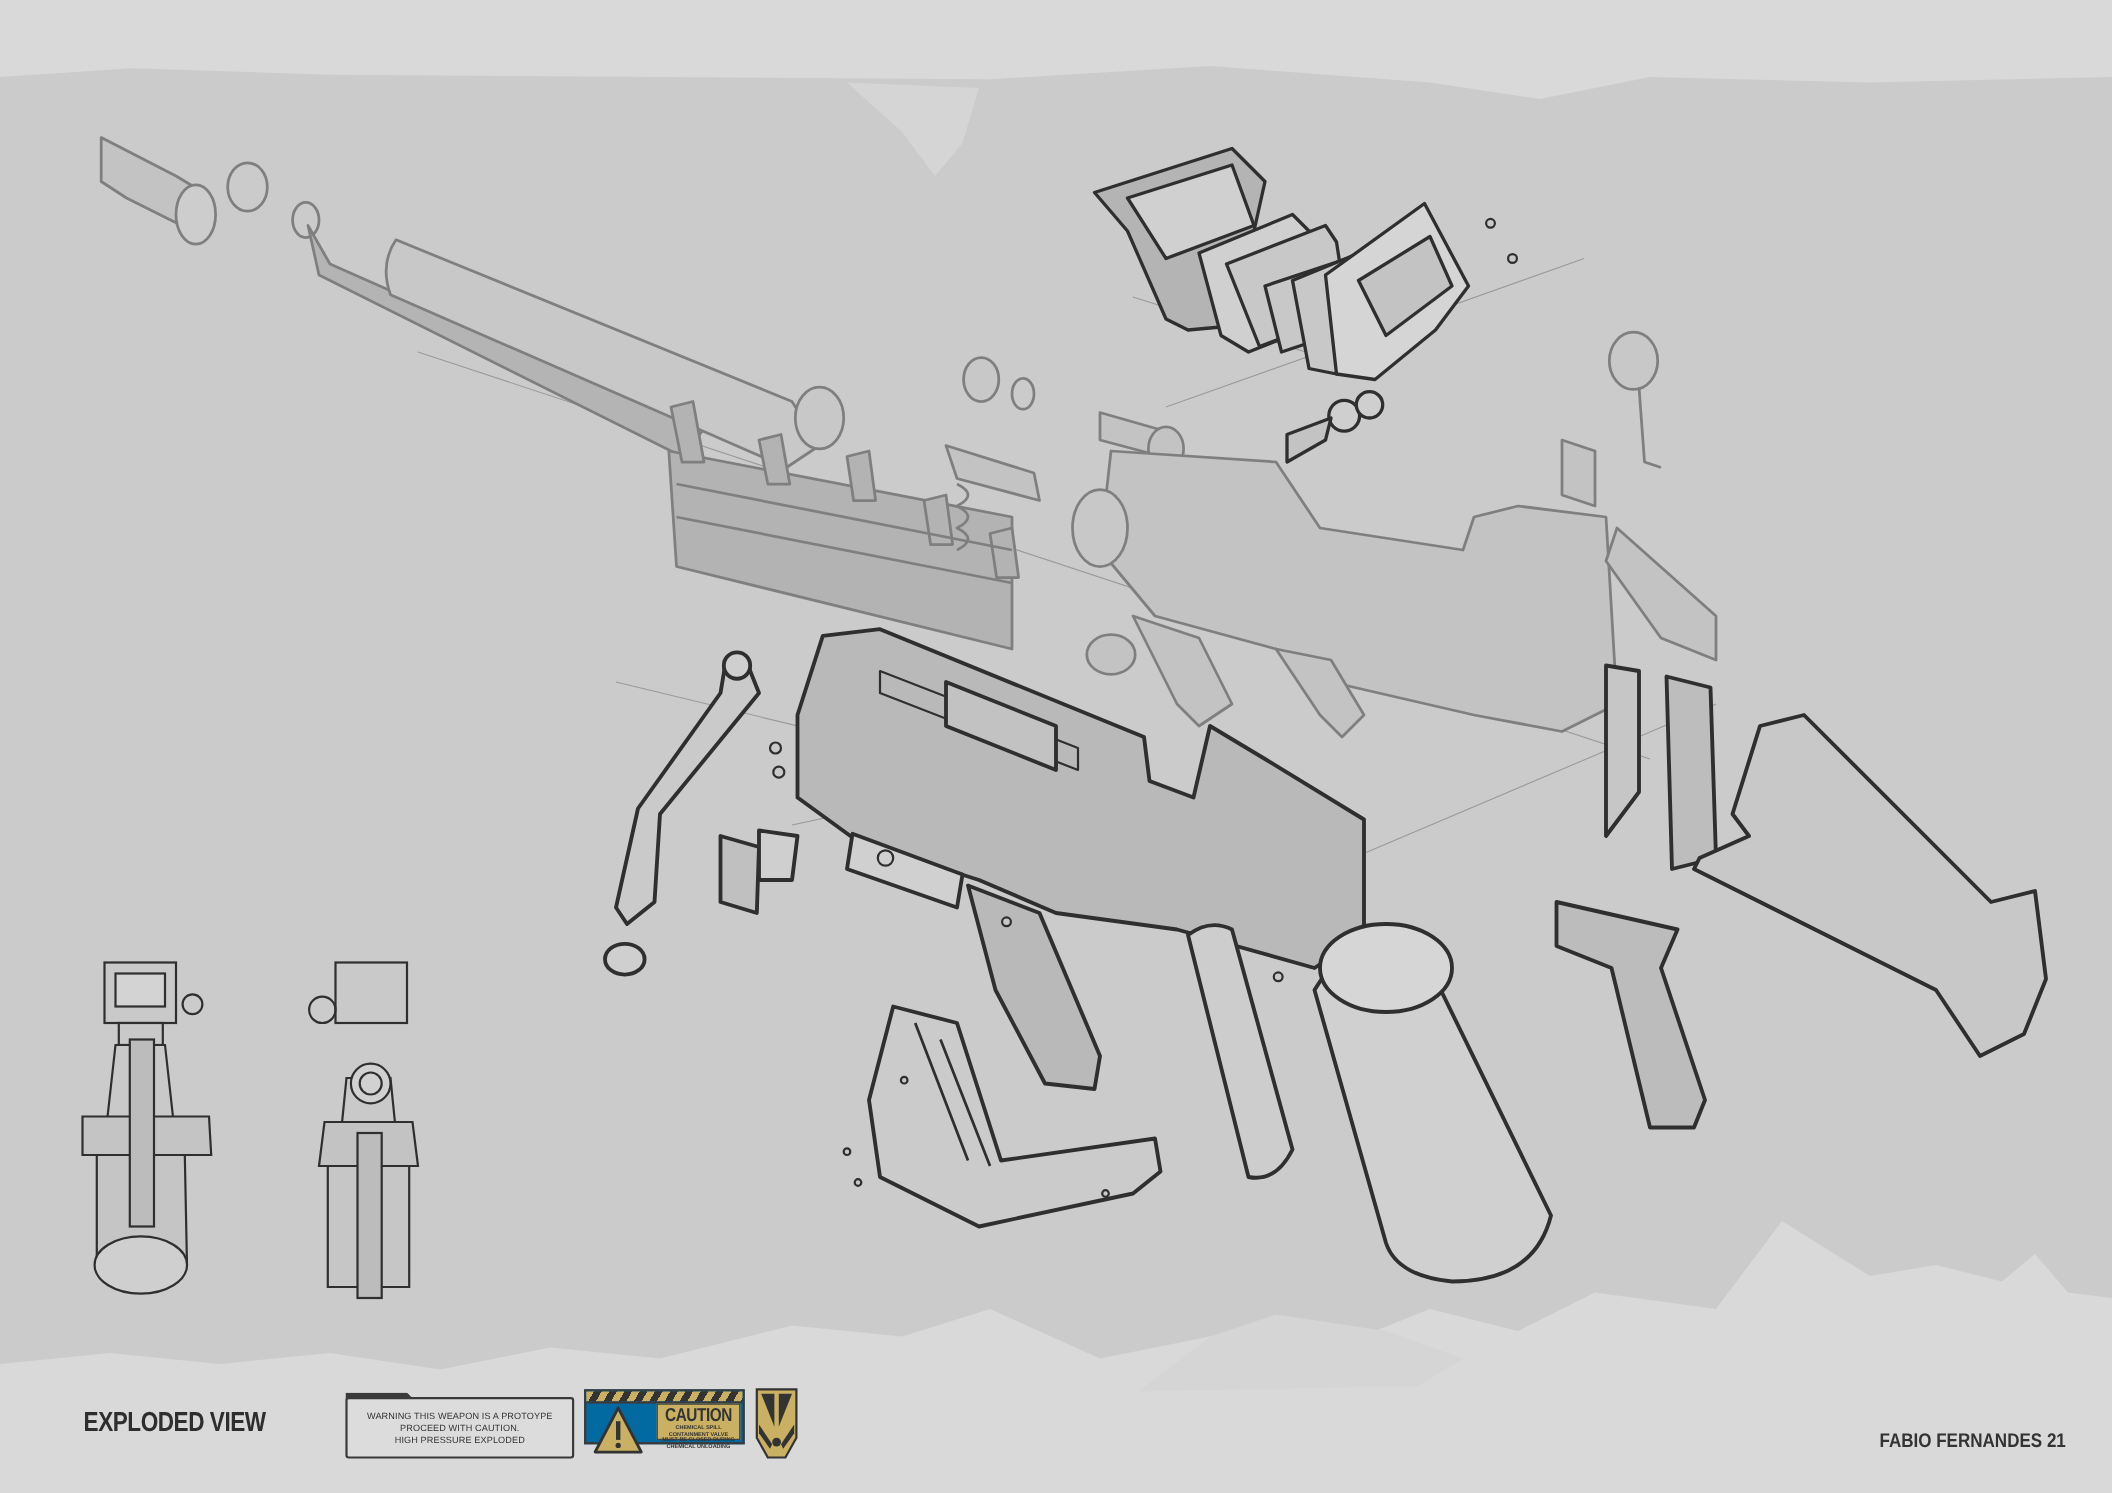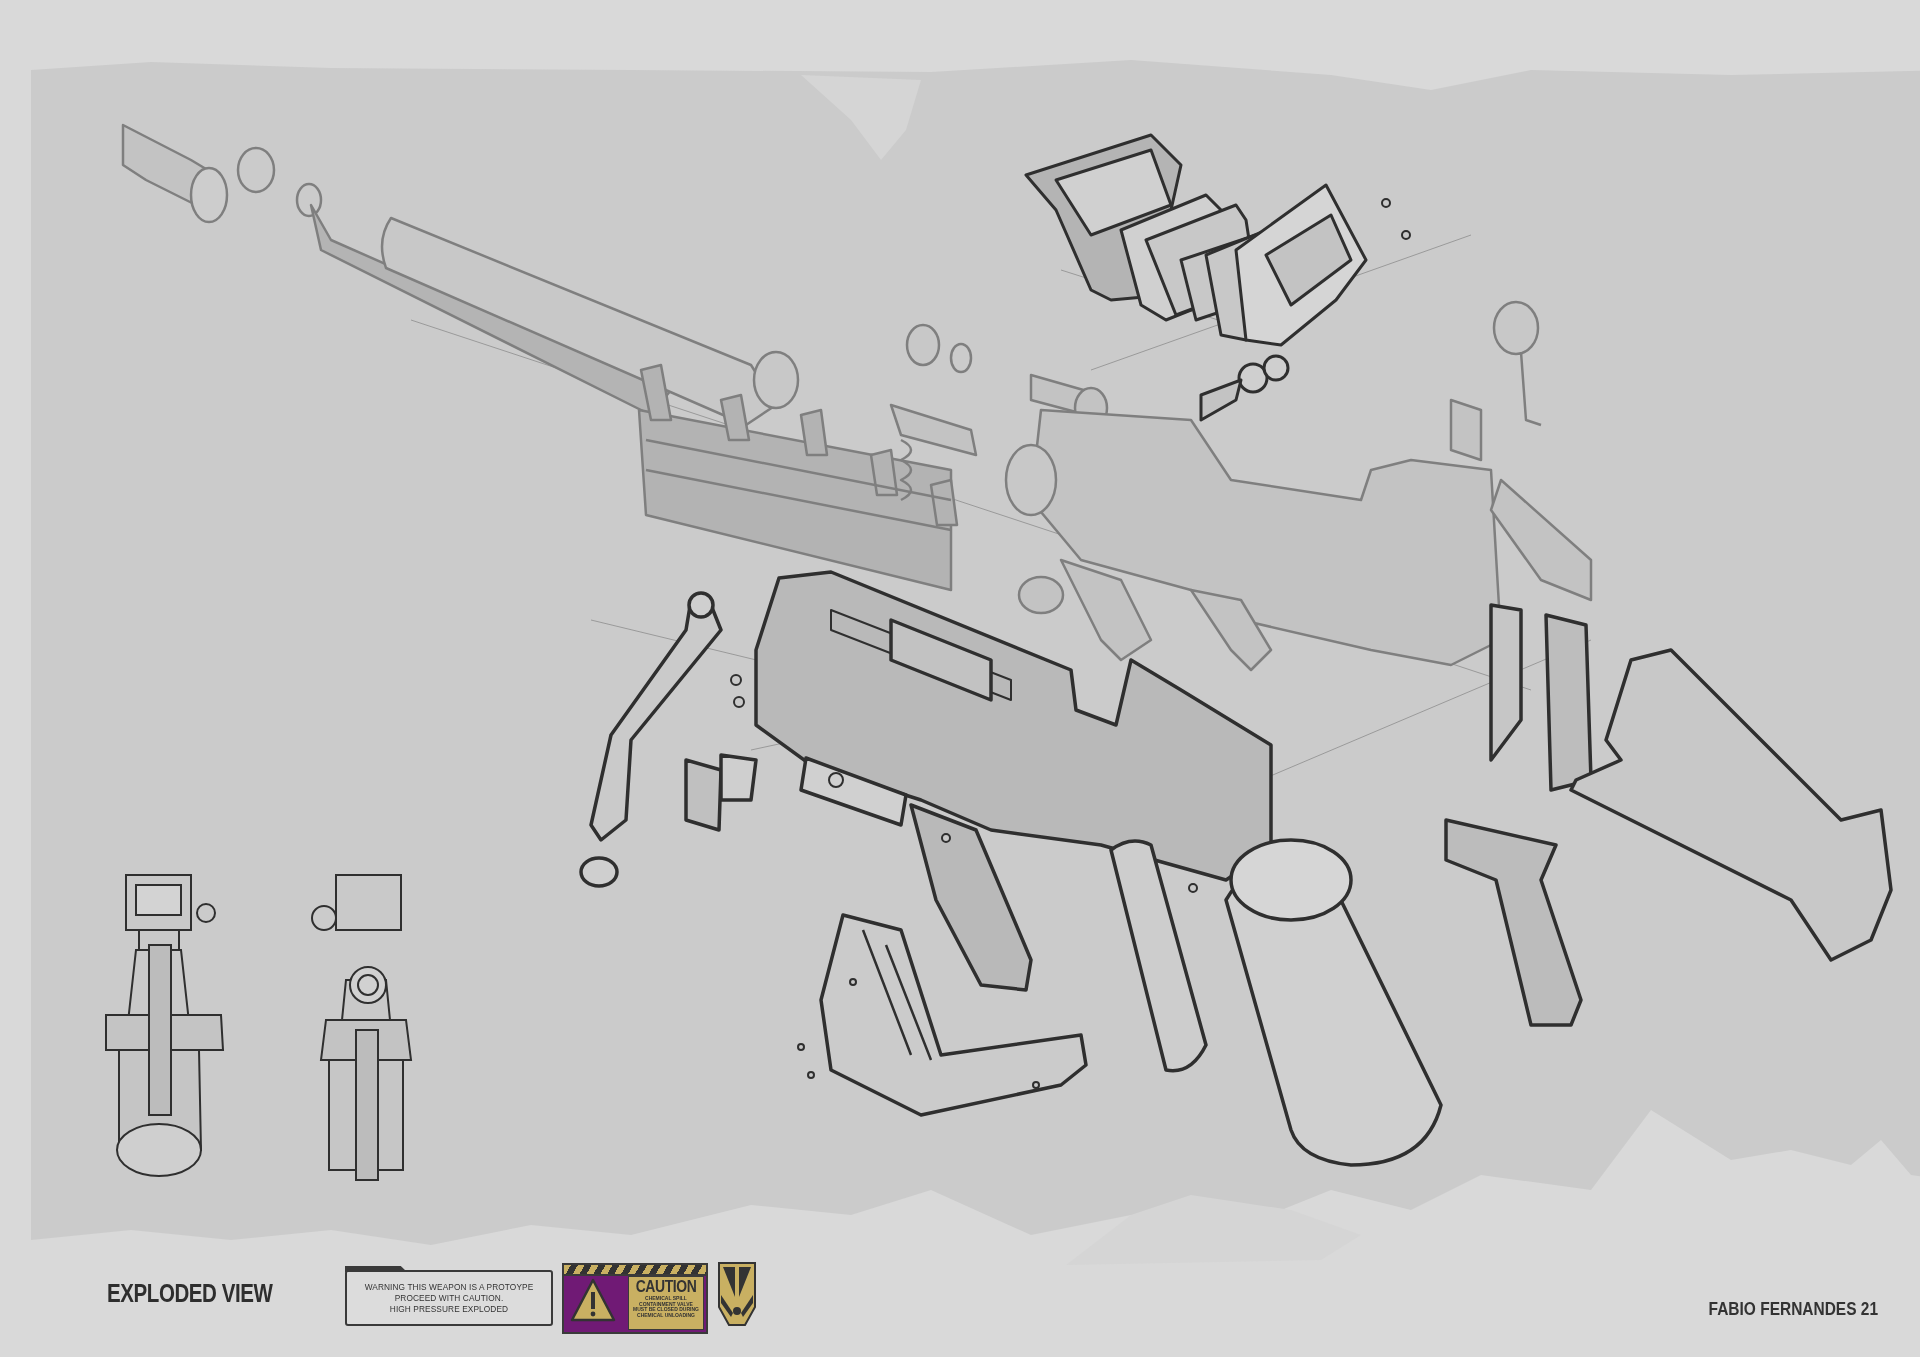--- a/index.html
+++ b/index.html
@@ -2,21 +2,21 @@
 <html><head>
 <meta charset="utf-8">
 <style>
   html, body { margin:0; padding:0; }
   body {
     width:1920px; height:1357px; overflow:hidden;
     background:#d9d9d9;
     font-family:"Liberation Sans", sans-serif;
     position:relative;
   }
-  .sheet { position:absolute; inset:0;margin-left:31px; }
+  .sheet { position:absolute; inset:0; }
   .canvas { position:absolute; left:0; top:0; width:1920px; height:1357px; }
   .title-exploded {
     position:absolute; left:76px; top:1279px;
     font-family:"Liberation Sans", sans-serif;
     font-weight:bold; font-size:25px; letter-spacing:-0.5px;
     color:#2e2e2e; transform:scaleX(0.82); transform-origin:left center;
   }
   .author {
     position:absolute; right:42px; top:1299px;
     font-family:"Liberation Sans", sans-serif;
@@ -28,22 +28,22 @@
     border:2px solid #3a3a3a; border-radius:3px; background:#dcdcdc;
     display:flex; flex-direction:column; justify-content:center; align-items:center;
     gap:3px;
   }
   .warning-box::before {
     content:""; position:absolute; left:-2px; top:-6px; width:62px; height:6px;
     background:#3a3a3a; clip-path:polygon(0 0, 90% 0, 100% 100%, 0 100%);
   }
   .warning-line { font-size:8.3px; color:#333; line-height:1; letter-spacing:0.1px; }
   .caution-sign {
-    position:absolute; left:531px; top:1263px; width:146px; height:71px;
-    border:2px solid #3a3a3a; background:#701a75; box-sizing:border-box;
+    position:absolute; left:531px; top:1263px; width:146px; height:50px;
+    border:2px solid #3a3a3a; background:#0369a1; box-sizing:border-box;
   }
   .caution-stripes {
     position:absolute; left:0; top:0; right:0; height:9px;
     background:repeating-linear-gradient(120deg,#c9b062 0 6px,#333 6px 12px);
     border-bottom:2px solid #3a3a3a;
   }
   .caution-tri { position:absolute; left:6px; top:13px; width:46px; height:44px; }
   .caution-panel {
     position:absolute; left:64px; top:11px; right:2px; bottom:2px;
     background:#c9b062; border:1.5px solid #3a3a3a;

